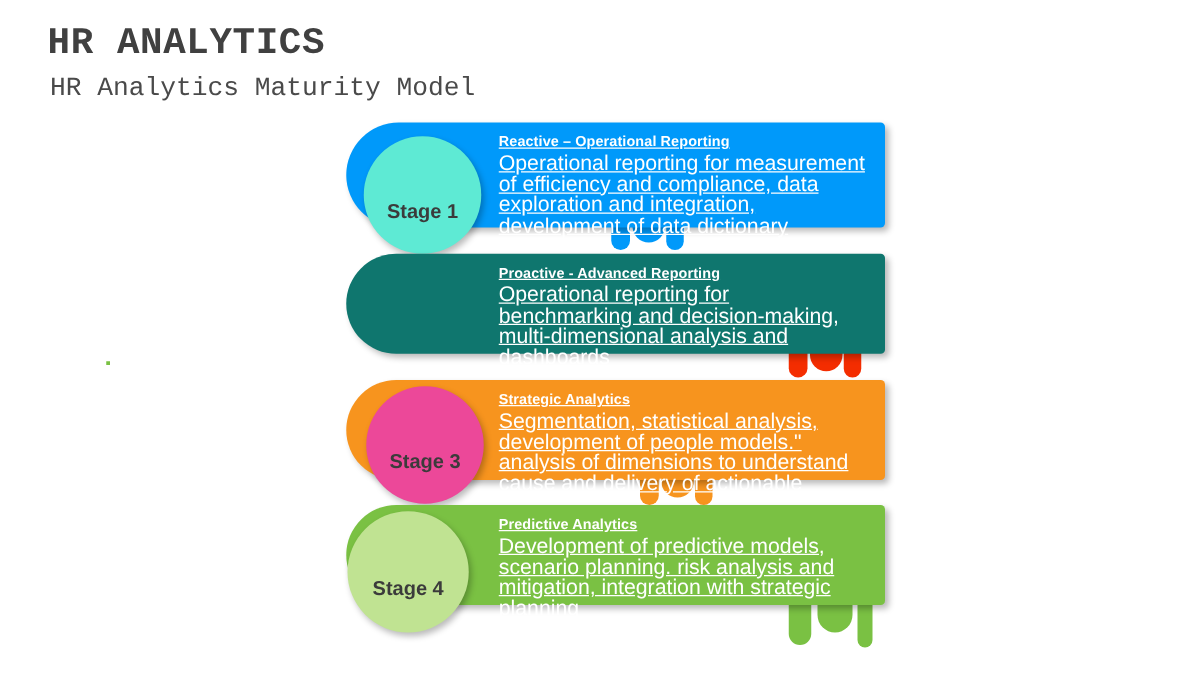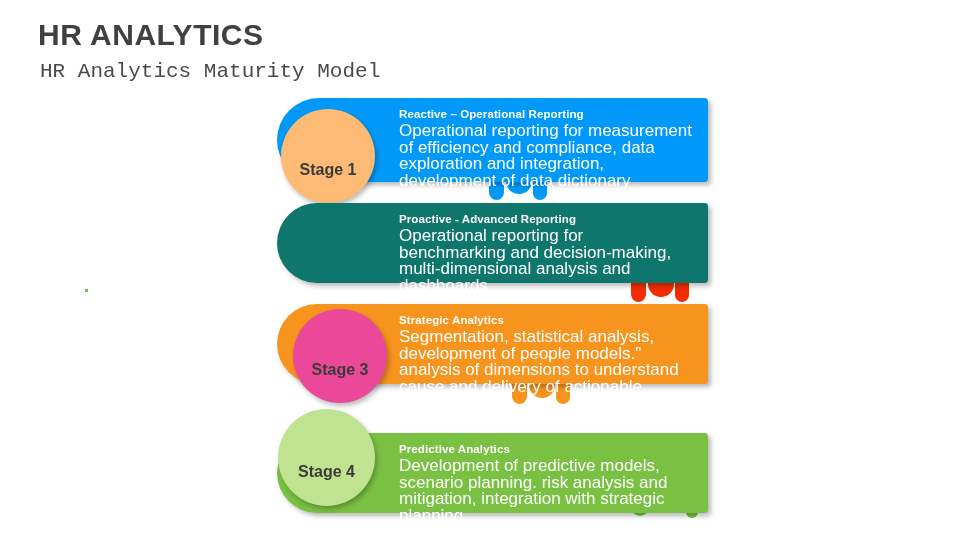--- a/index.html
+++ b/index.html
@@ -19,20 +19,21 @@
   
   #page-title {
     position: absolute;
     left: 38px;
     top: 18px;
     font-size: 30px;
     font-weight: bold;
     letter-spacing: 0.5px;
     color: #404040;
     white-space: nowrap;
+    font-family: Liberation Mono, monospace;
   }
   #page-subtitle {
     position: absolute;
     left: 40px;
     top: 60px;
     font-size: 21px;
     font-weight: normal;
     color: #4a4a4a;
     white-space: nowrap;
     font-family: Liberation Mono, monospace;
@@ -76,20 +77,21 @@
     box-shadow: 3px 3px 5px rgba(0,0,0,0.28);
     pointer-events: auto;
   }
 
   .banner-text {
     position: absolute;
     left: 122px;
     top: 9px;
     right: 14px;
     color: #ffffff;
+    text-decoration: underline;
   }
   .banner-heading {
     font-size: 11.5px;
     font-weight: bold;
     line-height: 15px;
     margin-bottom: 1px;
     letter-spacing: 0.1px;
   }
   .banner-body {
     font-size: 17px;
@@ -141,21 +143,21 @@
         <div class="leg" style="left:489px; top:168px; width:15px; height:32px; background:#0099fa;"></div>
         <div class="leg tab" style="left:506px; top:168px; width:26px; height:26px; background:#0099fa;"></div>
         <div class="leg" style="left:533px; top:168px; width:14px; height:32px; background:#0099fa;"></div>
       </div>
       <div class="banner" style="left:277px; top:98px; width:431px; height:84px; background:#0099fa;">
         <div class="banner-text">
           <div class="banner-heading">Reactive – Operational Reporting</div>
           <div class="banner-body">Operational reporting for measurement of efficiency and compliance, data exploration and integration, development of data dictionary</div>
         </div>
       </div>
-      <div class="badge" style="left:281px; top:109px; width:94px; height:94px; background:#fdba74;">
+      <div class="badge" style="left:291px; top:109px; width:94px; height:94px; background:#5eead4;">
         <span class="badge-label">Stage 1</span>
       </div>
     </div>
 
     <div class="stage">
       <div class="legs">
         <div class="leg" style="left:631px; top:272px; width:15px; height:30px; background:#f42d00;"></div>
         <div class="leg tab" style="left:648px; top:272px; width:26px; height:25px; background:#f42d00;"></div>
         <div class="leg" style="left:675px; top:272px; width:14px; height:30px; background:#f42d00;"></div>
       </div>
@@ -183,21 +185,21 @@
         <span class="badge-label">Stage 3</span>
       </div>
     </div>
 
     <div class="stage">
       <div class="legs">
         <div class="leg" style="left:631px; top:474px; width:18px; height:42px; background:#7ac143; border-radius:0 0 9px 9px;"></div>
         <div class="leg tab" style="left:654px; top:474px; width:28px; height:32px; background:#7ac143;"></div>
         <div class="leg" style="left:686px; top:474px; width:12px; height:44px; background:#7ac143; border-radius:0 0 6px 6px;"></div>
       </div>
-      <div class="banner" style="left:277px; top:404px; width:431px; height:80px; background:#7ac143;margin-top:29px;">
+      <div class="banner" style="left:277px; top:404px; width:431px; height:80px; background:#7ac143;">
         <div class="banner-text">
           <div class="banner-heading">Predictive Analytics</div>
           <div class="banner-body">Development of predictive models, scenario planning. risk analysis and mitigation, integration with strategic planning</div>
         </div>
       </div>
       <div class="badge" style="left:278px; top:409px; width:97px; height:97px; background:#c0e392;">
         <span class="badge-label">Stage 4</span>
       </div>
     </div>
 

